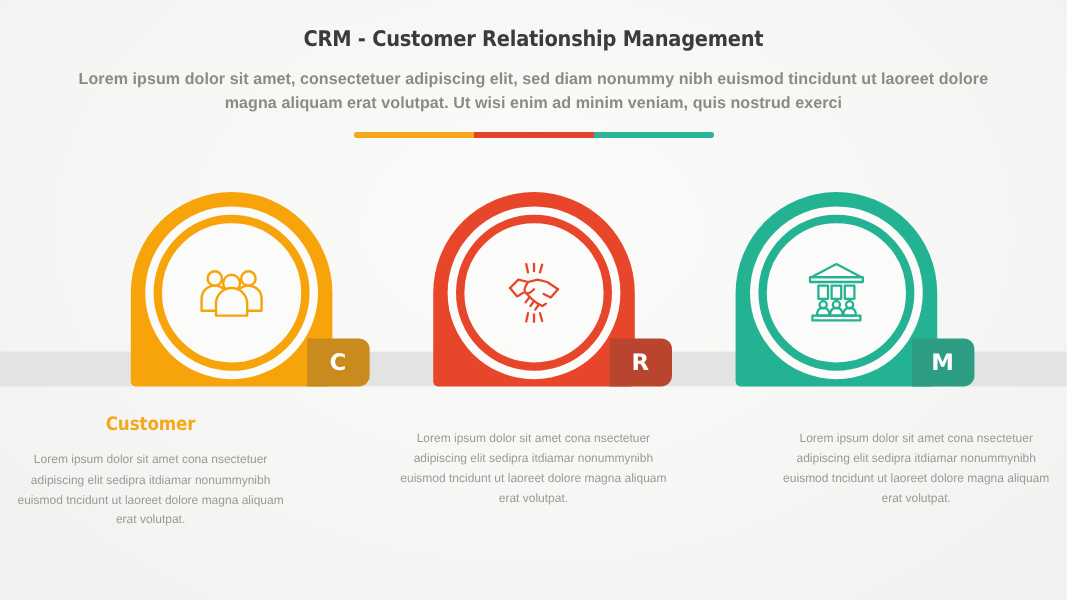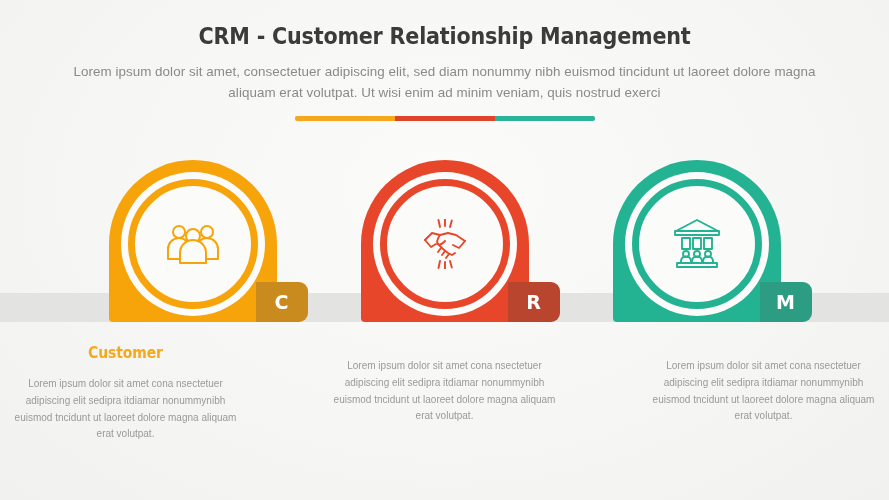--- a/index.html
+++ b/index.html
@@ -14,33 +14,33 @@
     background:
       radial-gradient(ellipse at 50% 38%, #fbfbfa 0%, #f7f7f5 45%, #f1f1ef 100%);
     position:relative;
   }
 
   
   .header { padding-top:22px; text-align:center; }
 
   .title {
     font-family:"DejaVu Sans Condensed","Liberation Sans", sans-serif;
-    font-size:23px;
+    font-size:18px;
     font-weight:bold;
     color:#3b3b3b;
     letter-spacing:-0.2px;
     line-height:1.25;
   }
 
   .subtitle {
     margin:11px auto 12px;
     width:762px;
     font-family:"Liberation Sans", sans-serif;
     font-size:13.4px;
-    font-weight:400;
+    font-weight:700;
     line-height:1.55;
     color:#8a8a87;
     letter-spacing:0.05px;
   }
 
   
   .divider {
     margin:13px auto 0;
     width:300px; height:5px;
     display:flex;

